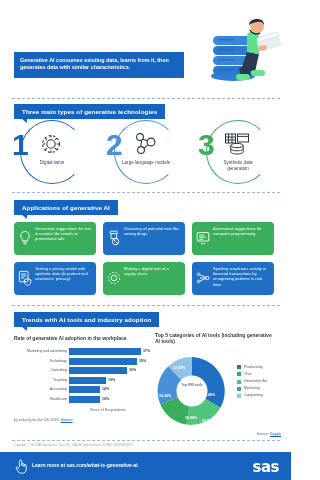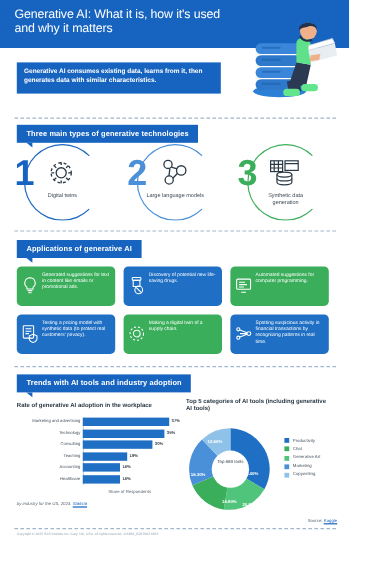--- a/index.html
+++ b/index.html
@@ -141,23 +141,20 @@
   .sas-logo{
     position:absolute;right:12px;top:6px;color:#fff;font-size:15px;
     font-weight:bold;letter-spacing:-0.5px;font-family:"DejaVu Sans",sans-serif;
   }
 </style>
 </head>
 <body>
 
 <div class="page">
 
-  <div class="header">
-    <div class="header-title">Generative AI: What it is, how it's used and why it matters</div>
-  </div>
   <svg class="hero-art" viewBox="0 0 80 84">
     <ellipse cx="30" cy="74" rx="22" ry="5" fill="#2b7fd4"></ellipse>
     <rect x="10" y="64" width="40" height="9" rx="4.5" fill="#2f79cc"></rect>
     <rect x="10" y="54" width="40" height="9" rx="4.5" fill="#3a86da"></rect>
     <rect x="10" y="44" width="40" height="9" rx="4.5" fill="#2f79cc"></rect>
     <rect x="10" y="34" width="40" height="9" rx="4.5" fill="#3a86da"></rect>
     <g fill="#1a5ea8" opacity=".55">
       <rect x="15" y="37" width="16" height="1.6" rx=".8"></rect>
       <rect x="15" y="47" width="16" height="1.6" rx=".8"></rect>
       <rect x="15" y="57" width="16" height="1.6" rx=".8"></rect>
@@ -404,14 +401,25 @@
       <div class="pie-source">
         <span>Source:</span>
         <a href="#">Kaggle</a>
       </div>
     </div>
   </div>
 
   <div class="dashrule" style="top:440px;"></div>
   <div class="copyright">Copyright © 2023 SAS Institute Inc. Cary, NC, USA. All rights reserved. 116836_G267903.0923</div>
 
+  <div class="footer">
+    <svg class="hand-icon" viewBox="0 0 14 16">
+      <g fill="none" stroke="#ffffff" stroke-width="0.9">
+        <path d="M5.4 9V3.2a1.2 1.2 0 0 1 2.4 0V8"></path>
+        <path d="M7.8 8V6.6a1.1 1.1 0 0 1 2.2 0V8.6"></path>
+        <path d="M10 8.6V7.6a1.1 1.1 0 0 1 2.2 0v3.8c0 2-1.6 3.8-3.8 3.8h-1c-1.8 0-3.2-1-3.9-2.6L2.2 10c-.3-.7.6-1.4 1.2-.8L5.4 11"></path>
+      </g>
+    </svg>
+    <div class="footer-cta">Learn more at sas.com/what-is-generative-ai</div>
+    <div class="sas-logo">sas</div>
+  </div>
 
 </div>
 
 </body></html>

